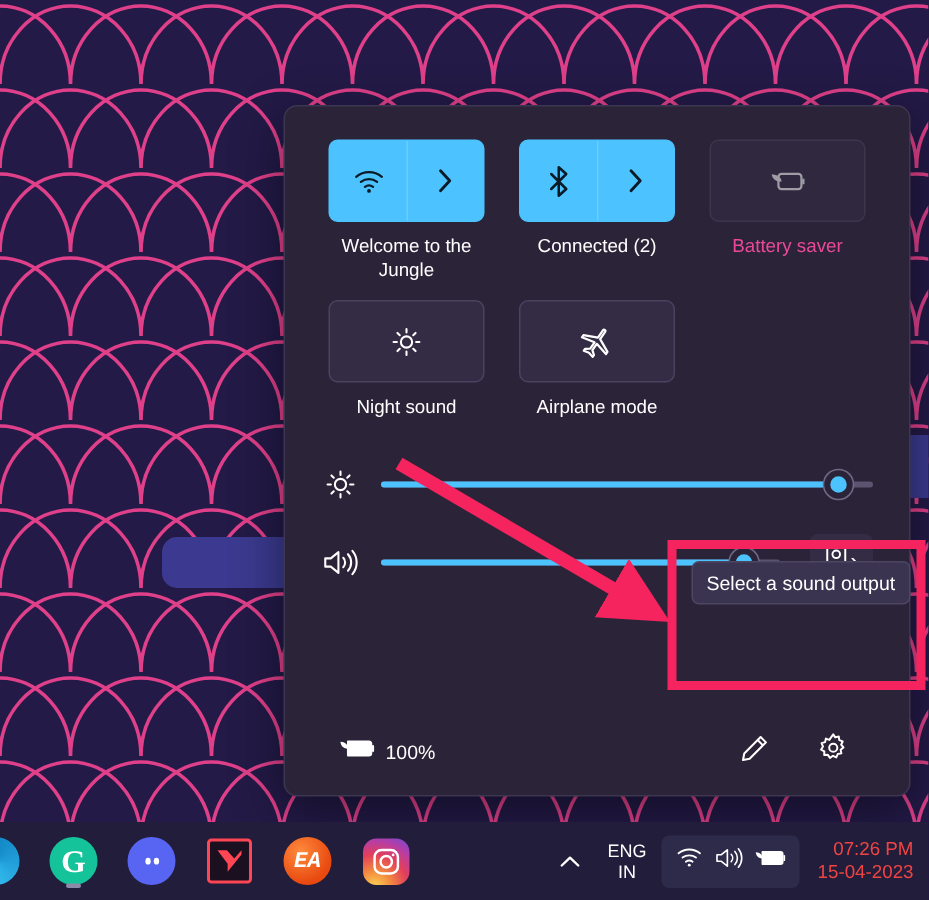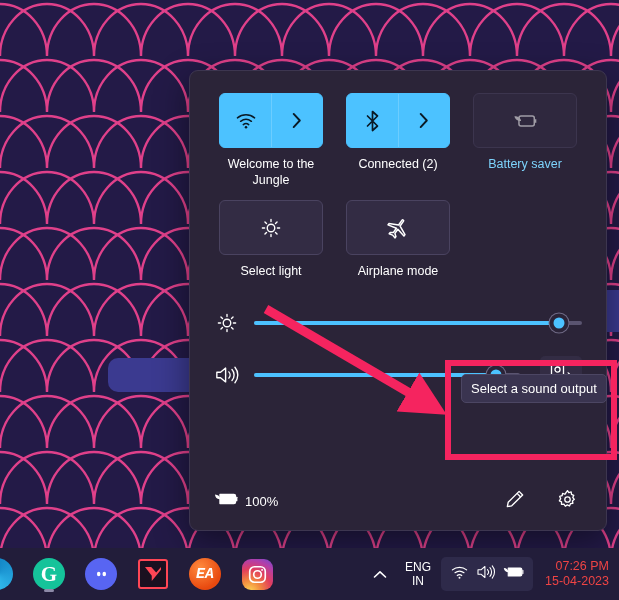--- a/index.html
+++ b/index.html
@@ -123,21 +123,21 @@
   }
   .tile.solo .half { flex: none; width: 100%; }
   .tile-label {
     margin-top: 8px;
     color: #fff;
     font-size: 12.5px;
     line-height: 16px;
     text-align: center;
     width: 110px;
   }
-  .tile-label.dim { color: #7dd3fc; }
+  .tile-label.dim { color: #ec4899; }
   .row1 .tile-label { margin-bottom: 10px; }
   .row2 .tile-label { margin-bottom: 0; }
 
   
   #sliders { padding: 18px 24px 0 24px; }
   .slider-row {
     display: flex; align-items: center;
     height: 52px;
     gap: 14px;
   }
@@ -174,21 +174,21 @@
     gap: 2px;
     color: #fff;
     flex: none;
   }
 
   
   #footer {
     position: absolute; left: 0; bottom: 0;
     width: 100%; height: 58px;
     display: flex; align-items: center;
-    padding: 0 24px;
+    padding: 0 36px;
   }
   #battery-grp { display: flex; align-items: center; gap: 7px; color: #fff; }
   #battery-pct { font-size: 13px; }
   #footer-actions { margin-left: auto; display: flex; align-items: center; gap: 22px; color: #fff; }
   .footer-btn {
     width: 30px; height: 30px;
     display: flex; align-items: center; justify-content: center;
   }
 
   
@@ -290,21 +290,21 @@
 
       <div class="tile-cell row2">
         <div class="tile solo">
           <div class="half">
             <svg width="22" height="22" viewBox="0 0 24 24" fill="none" stroke="currentColor" stroke-width="1.5" stroke-linecap="round">
               <circle cx="12" cy="12" r="4.1"></circle>
               <path d="M12 2.6v2.4M12 19v2.4M2.6 12h2.4M19 12h2.4M5.4 5.4l1.7 1.7M16.9 16.9l1.7 1.7M18.6 5.4l-1.7 1.7M7.1 16.9l-1.7 1.7"></path>
             </svg>
           </div>
         </div>
-        <div class="tile-label">Select light</div>
+        <div class="tile-label">Night sound</div>
       </div>
 
 
       <div class="tile-cell row2">
         <div class="tile solo">
           <div class="half">
             <svg width="24" height="22" viewBox="0 0 24 22" fill="none" stroke="currentColor" stroke-width="1.5" stroke-linejoin="round">
               <path d="M10.8 2.2 C 10.8 1.2 12.6 1.2 12.6 2.2 L12.6 8.2 L21.5 12.4 L21.5 14.2 L12.6 12.1 L12.6 17.2 L15.3 19.3 L15.3 20.8 L11.7 19.9 L8.1 20.8 L8.1 19.3 L10.8 17.2 L10.8 12.1 L2 14.2 L2 12.4 L10.8 8.2 Z" transform="rotate(35 12 11)"></path>
             </svg>
           </div>

